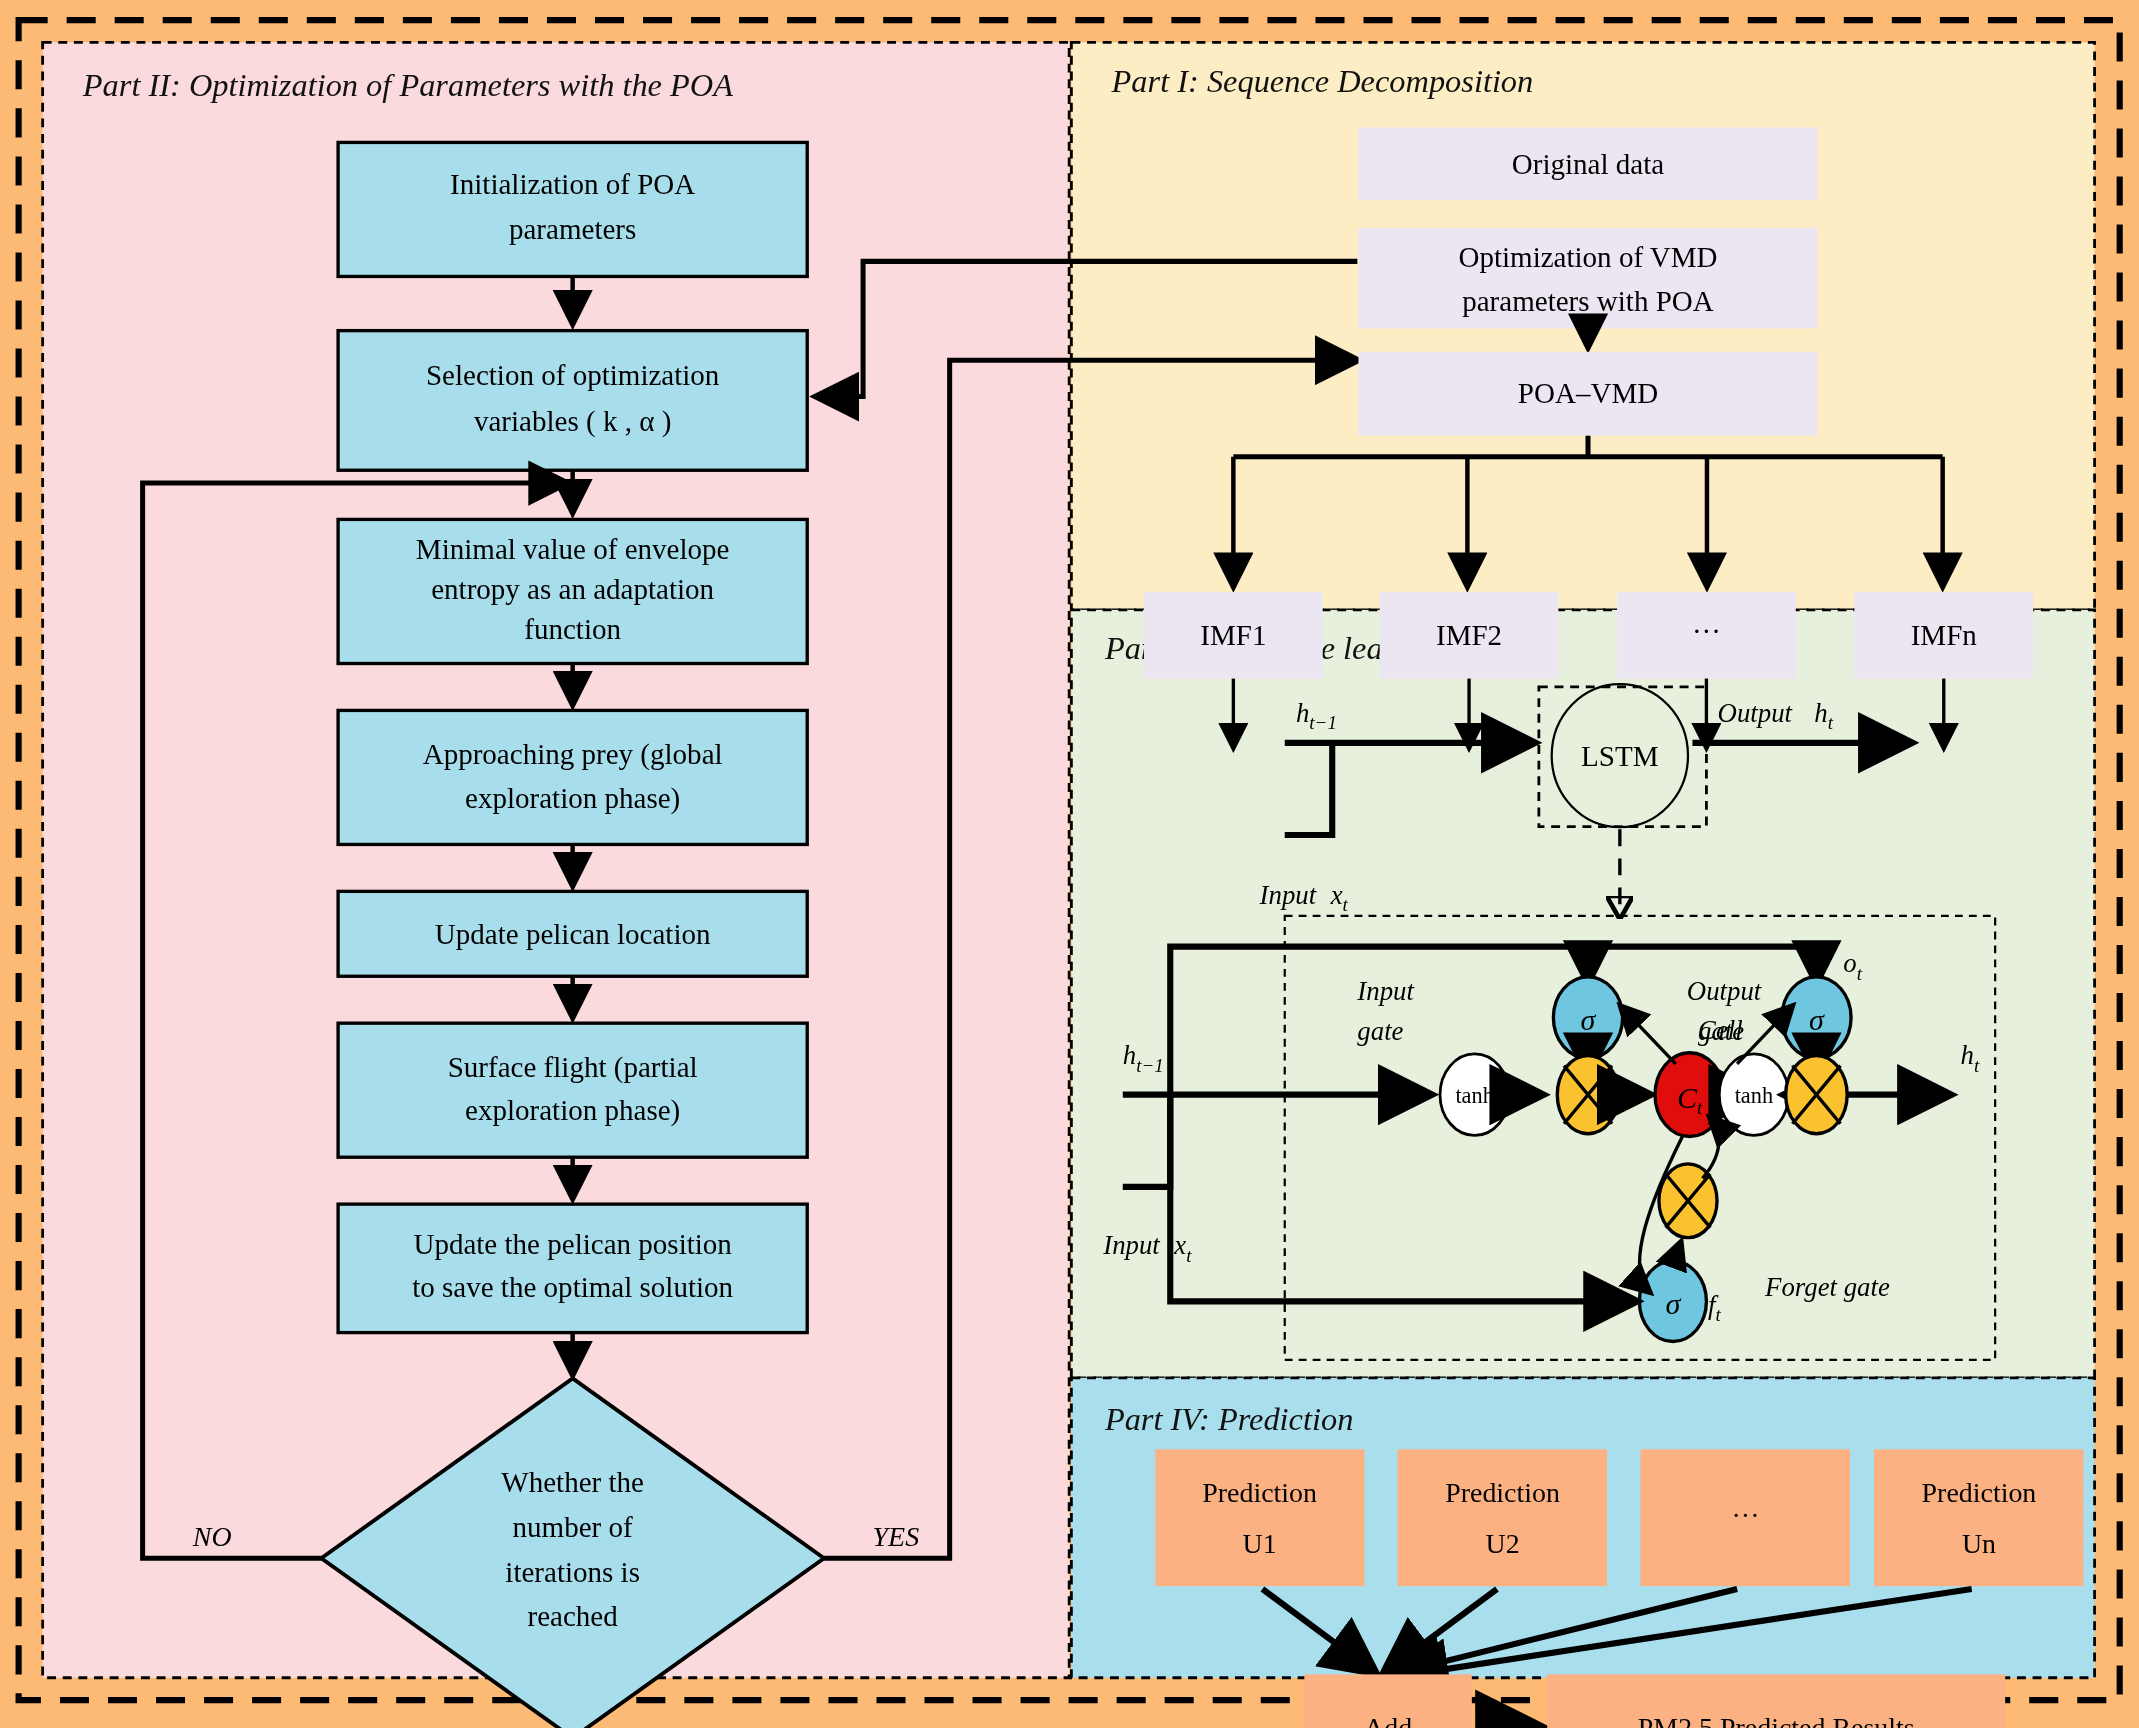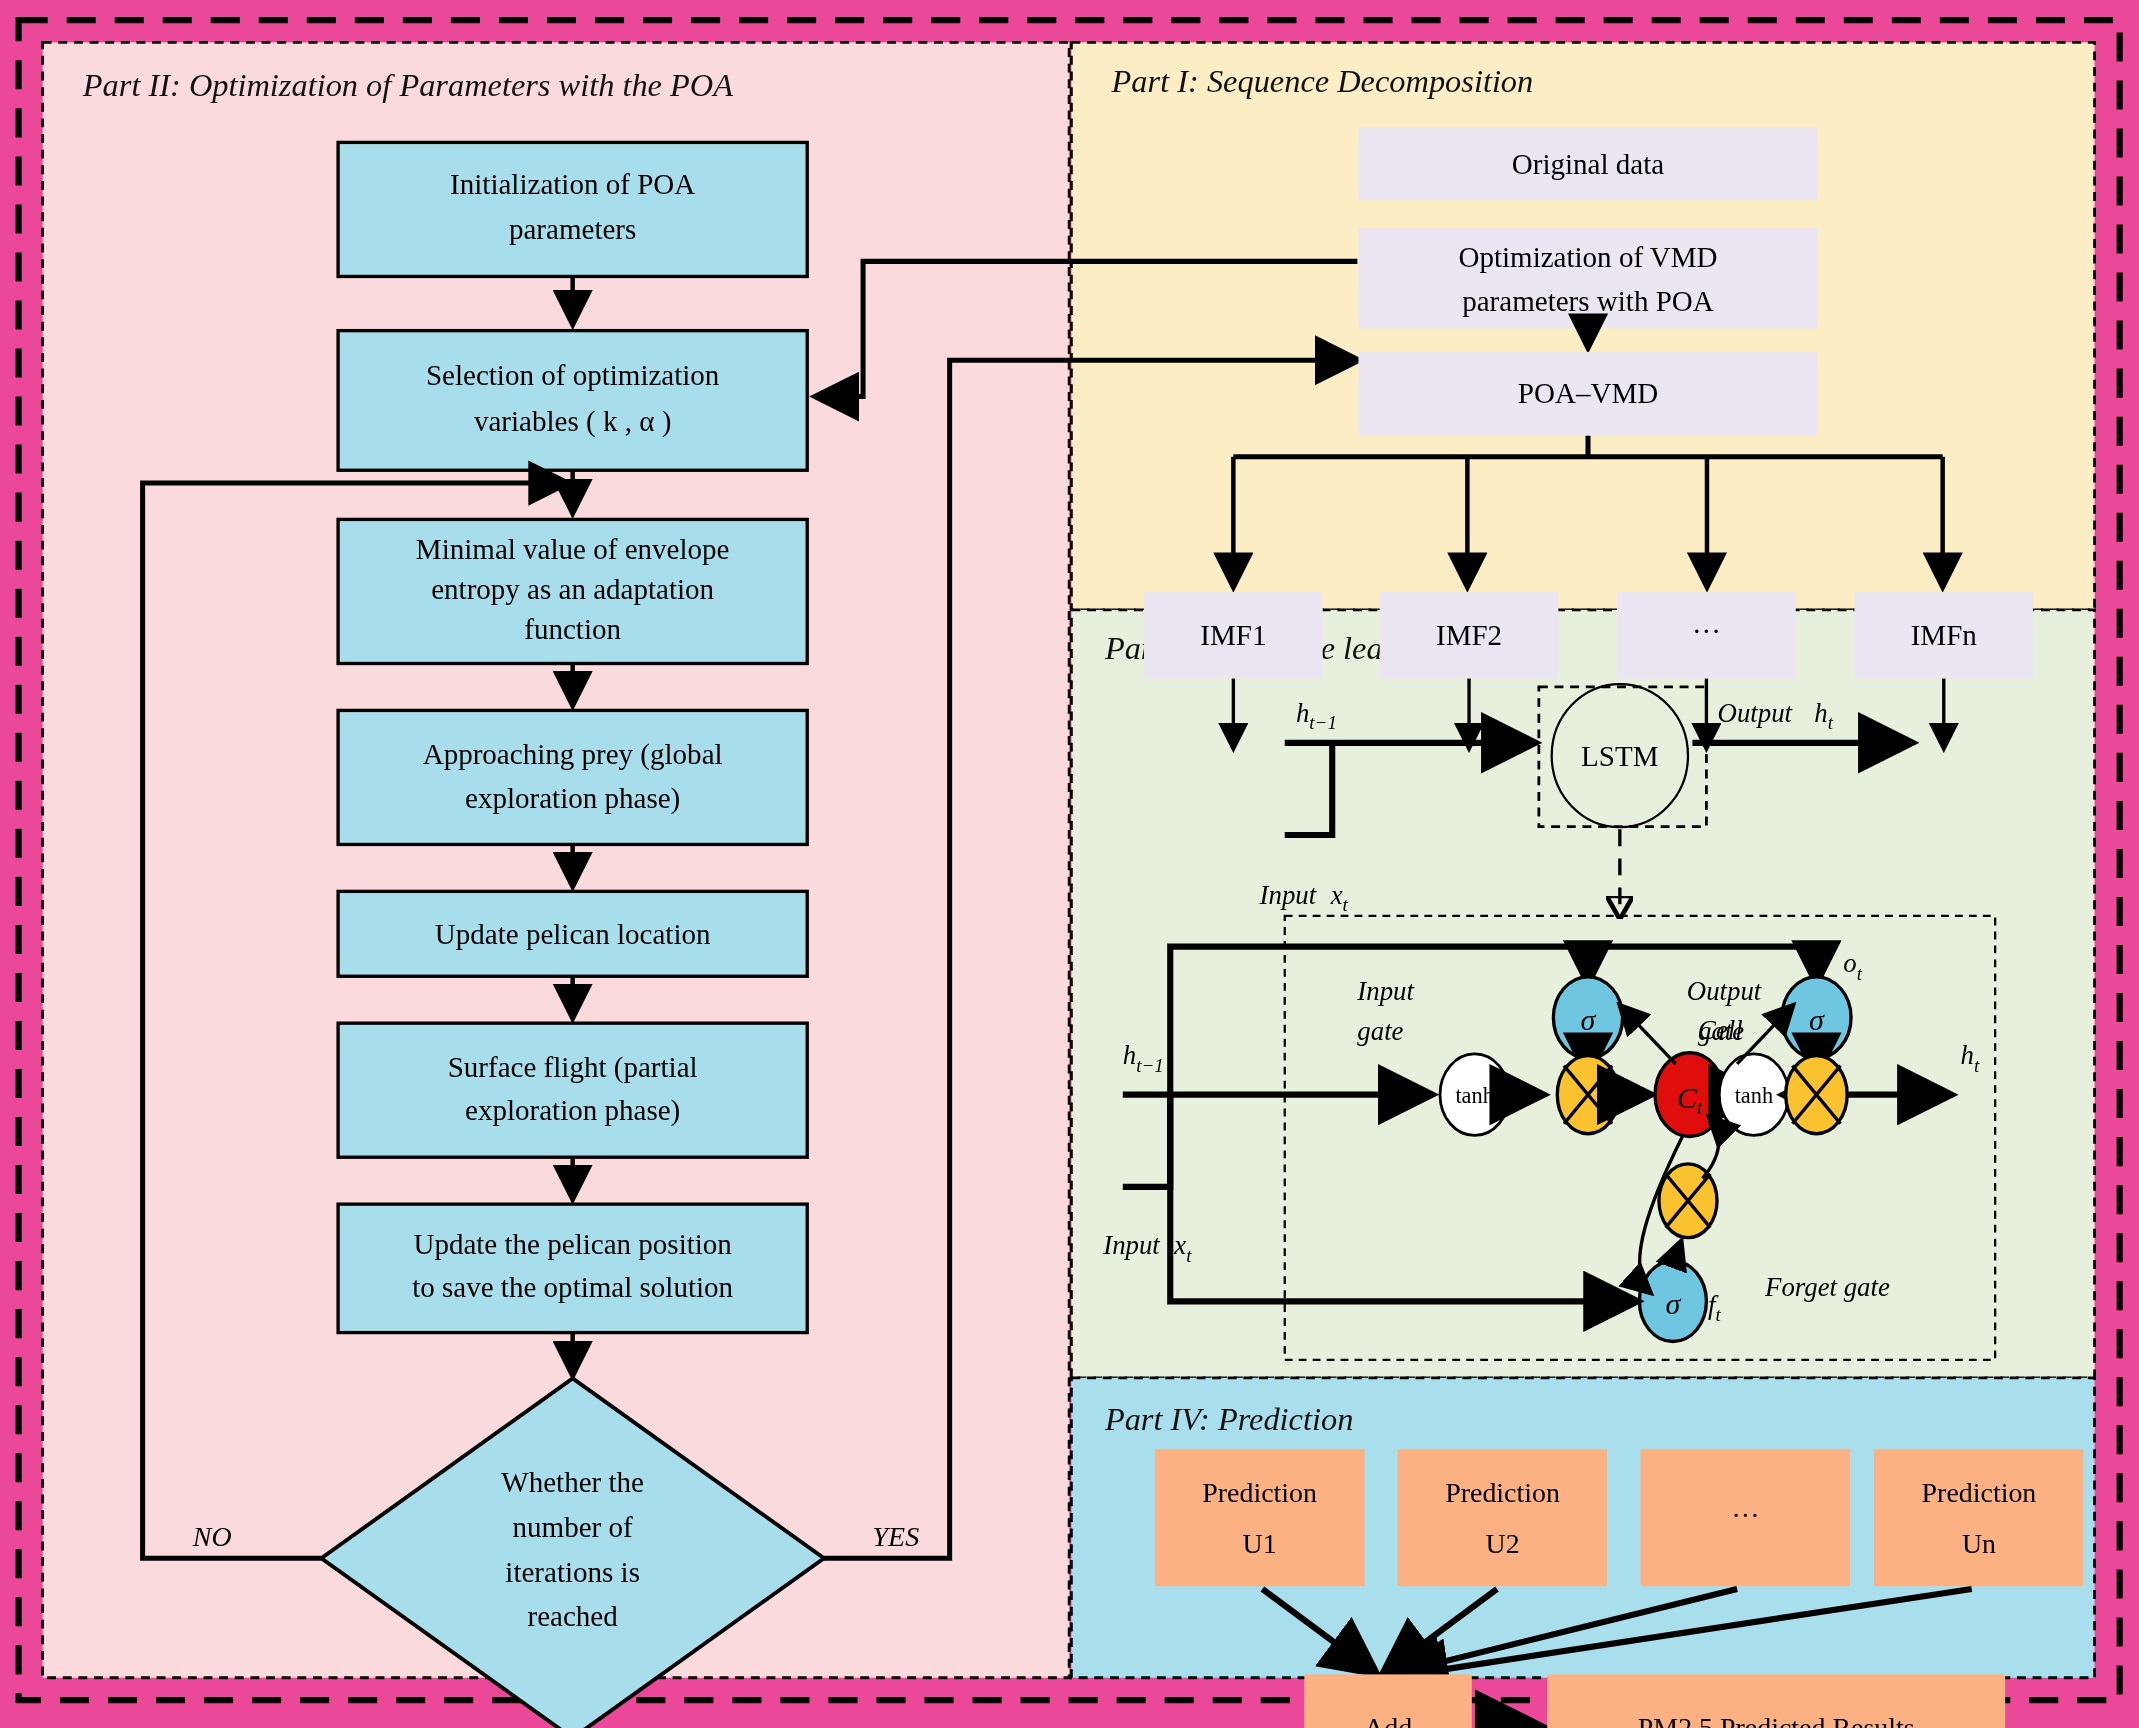--- a/index.html
+++ b/index.html
@@ -1,17 +1,17 @@
 <!DOCTYPE html>
 <html style="font-size:9px"><head>
 <meta charset="utf-8">
 <style>
   html,body{margin:0;padding:0;background:#ffffff;}
   body{width:2140px;height:1728px;font-family:"Liberation Serif",serif;}
-  #stage{position:relative;width:2140px;height:1728px;overflow:hidden;background:#ec4899;}
+  #stage{position:relative;width:2140px;height:1728px;overflow:hidden;background:#fdba74;}
   svg{position:absolute;top:0;left:0;width:2140px;height:1728px;}
   .ttl{font-family:"Liberation Serif",serif;font-style:italic;font-size:58px;fill:#111;}
   .boxtxt{font-family:"Liberation Serif",serif;font-size:52px;fill:#000;text-anchor:middle;}
   .boxtxt2{font-family:"Liberation Serif",serif;font-size:50px;fill:#000;text-anchor:middle;}
   .mathlbl{font-family:"Liberation Serif",serif;font-style:italic;font-size:48px;fill:#000;}
   .small{font-family:"Liberation Serif",serif;font-size:40px;fill:#000;text-anchor:middle;}
   .sig{font-family:"Liberation Serif",serif;font-style:italic;font-size:54px;fill:#000;text-anchor:middle;dominant-baseline:central;}
   .yn{font-family:"Liberation Serif",serif;font-style:italic;font-size:50px;fill:#000;}
 </style>
 </head>

